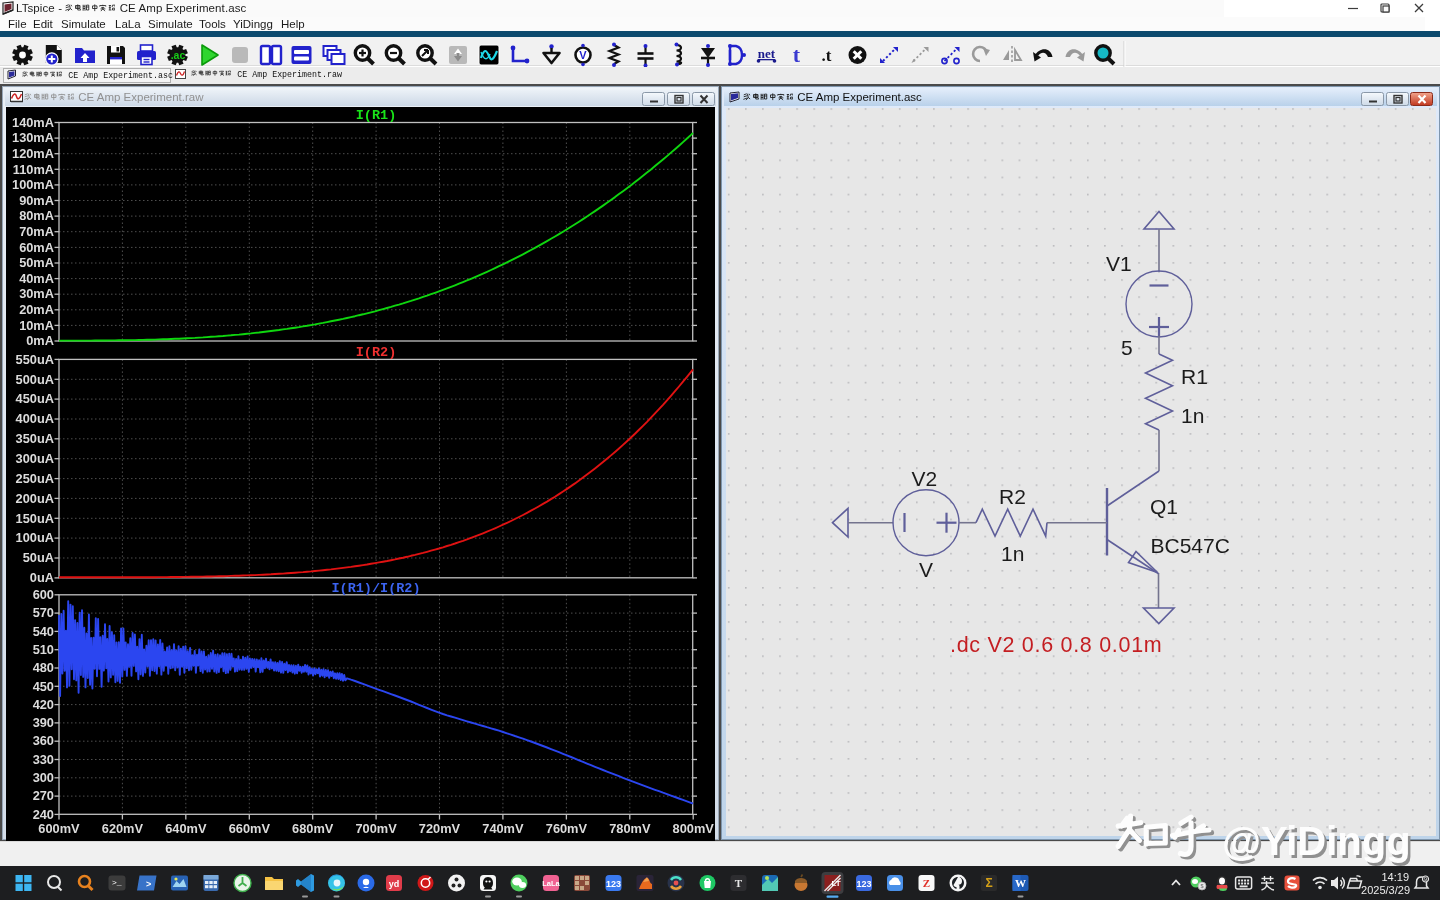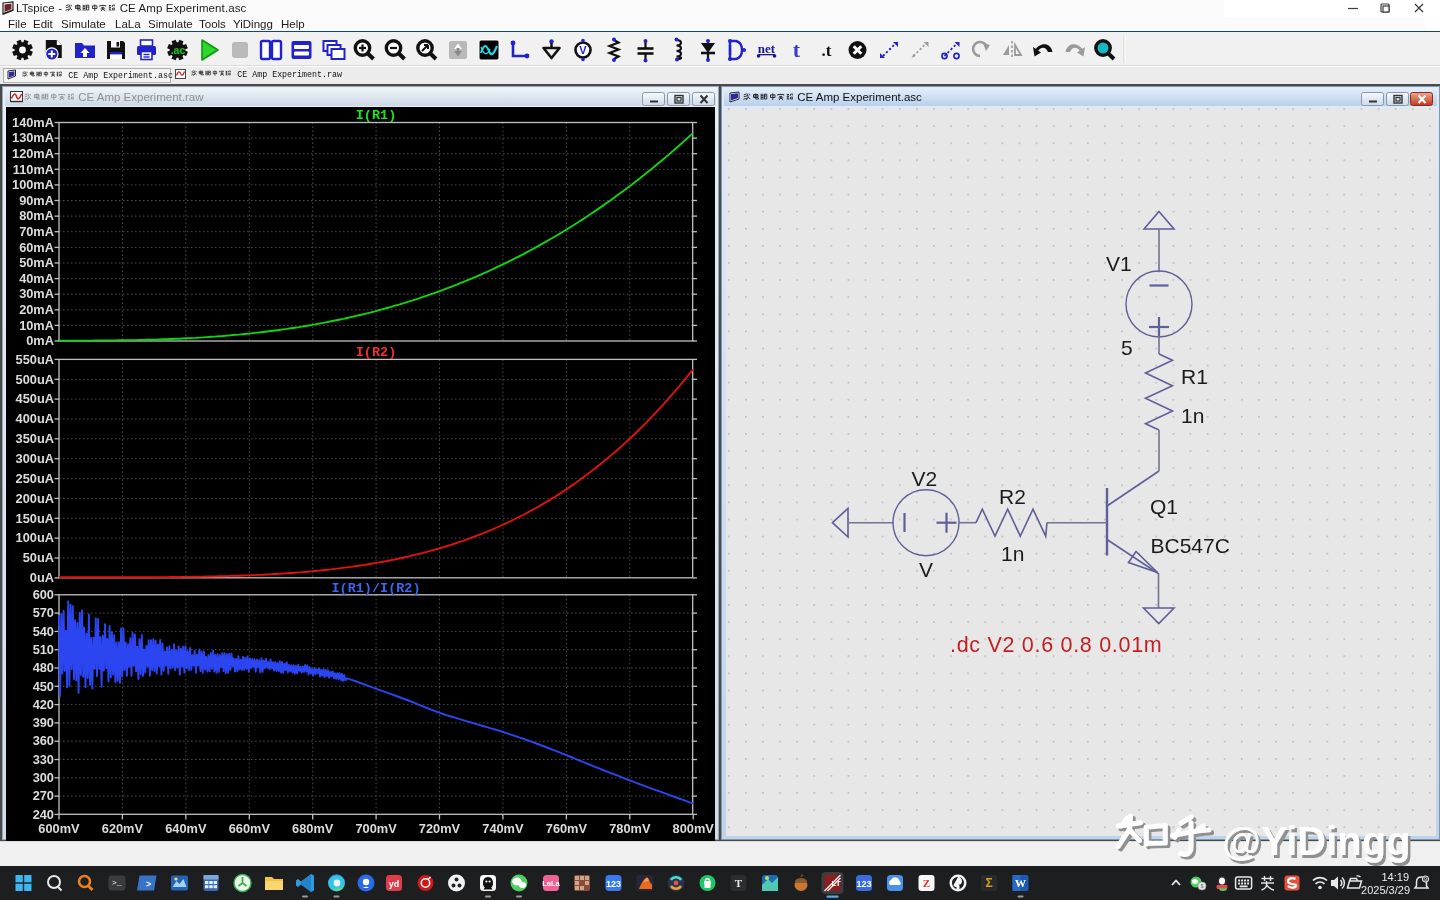--- a/index.html
+++ b/index.html
@@ -1,20 +1,20 @@
 <!DOCTYPE html>
 <html><head><meta charset="utf-8"><style>
 *{margin:0;padding:0;box-sizing:border-box}
 html,body{width:1440px;height:900px;overflow:hidden;font-family:"Liberation Sans",sans-serif;background:#fff;position:relative}
 .abs{position:absolute}
 #titlebar{position:absolute;left:0;top:0;width:1224px;height:17px;background:#fafafa}
 #titlebar .txt{position:absolute;left:16px;top:2px;font-size:11.5px;color:#1d1d1d;letter-spacing:0.1px}
 #menubar{position:absolute;left:0;top:17px;width:1425px;height:14px;background:#fbfbfb;font-size:11.5px;color:#1a1a1a}
 #menubar span{position:absolute;top:0px;line-height:14px}
-#toolbar{position:absolute;left:0;top:31px;width:1440px;height:35px;background:#f1f1f1;border-top:1px solid #0c4a6e;border-bottom:1px solid #dcdcdc}
+#toolbar{position:absolute;left:0;top:31px;width:1440px;height:35px;background:#f1f1f1;border-top:6px solid #0c4a6e;border-bottom:1px solid #dcdcdc}
 #tabbar{position:absolute;left:0;top:67px;width:1440px;height:17px;background:#ececec;font-family:"Liberation Mono",monospace;font-size:8.3px;color:#111}
 .tab{position:absolute;top:1px;height:15px;line-height:14px;white-space:nowrap}
 .tab1{left:3px;width:168px;border:1px solid #b0b0b0;background:#f4f4f4;padding-left:3px}
 .tab2{left:172px;padding-left:3px}
 #mdi{position:absolute;left:0;top:84px;width:1440px;height:757px;background:#4a4a4a}
 .win{position:absolute;top:2px;height:754px}
 .winL{left:2px;width:717px;background:linear-gradient(#e9eff6,#d3dde9);border:1px solid #98a7b8}
 .winR{left:721px;width:719px;background:linear-gradient(#dfeafa,#bed4ea);border:1px solid #7f96ad}
 .tbar{position:absolute;left:2px;right:2px;top:1px;height:18px;font-size:11.5px;line-height:18px;white-space:nowrap}
 .winL .tbar{color:#909090;background:linear-gradient(#eff4f9,#ccd8e6)}

